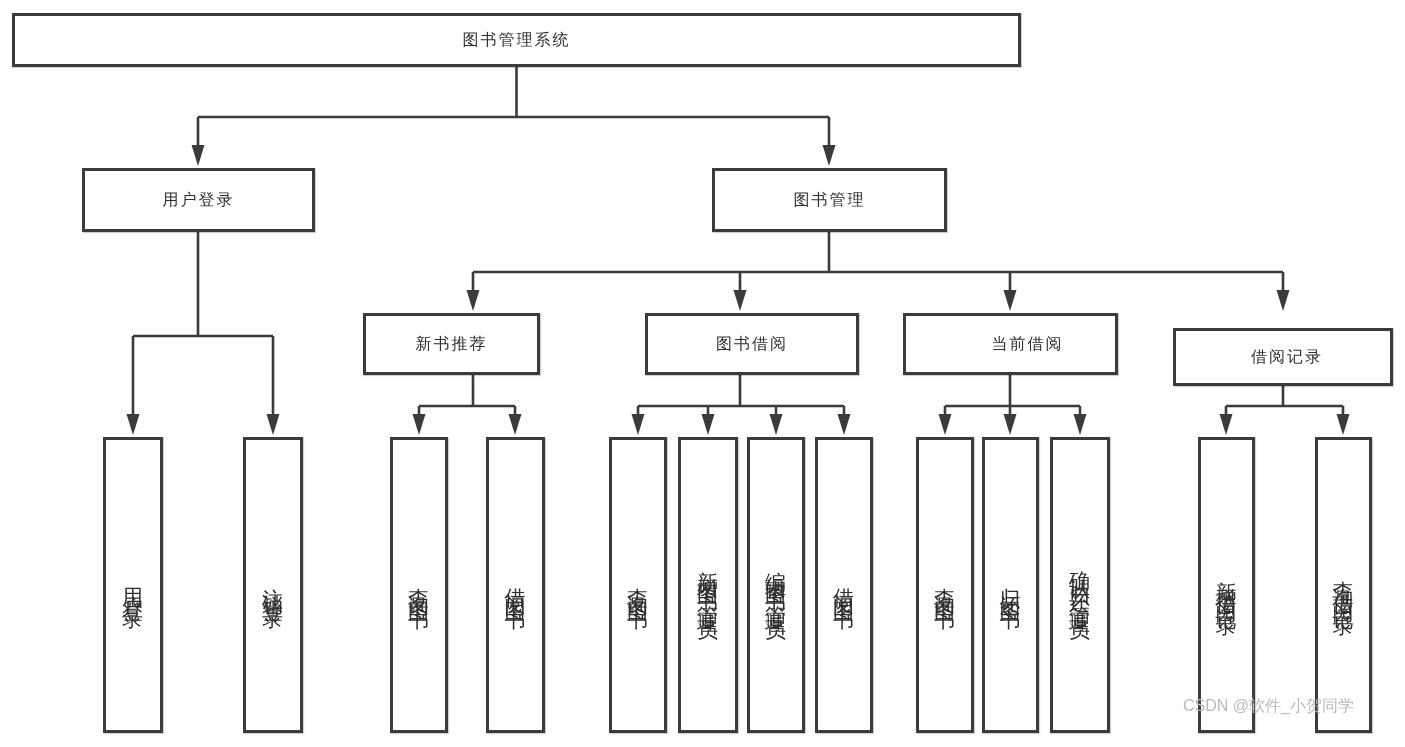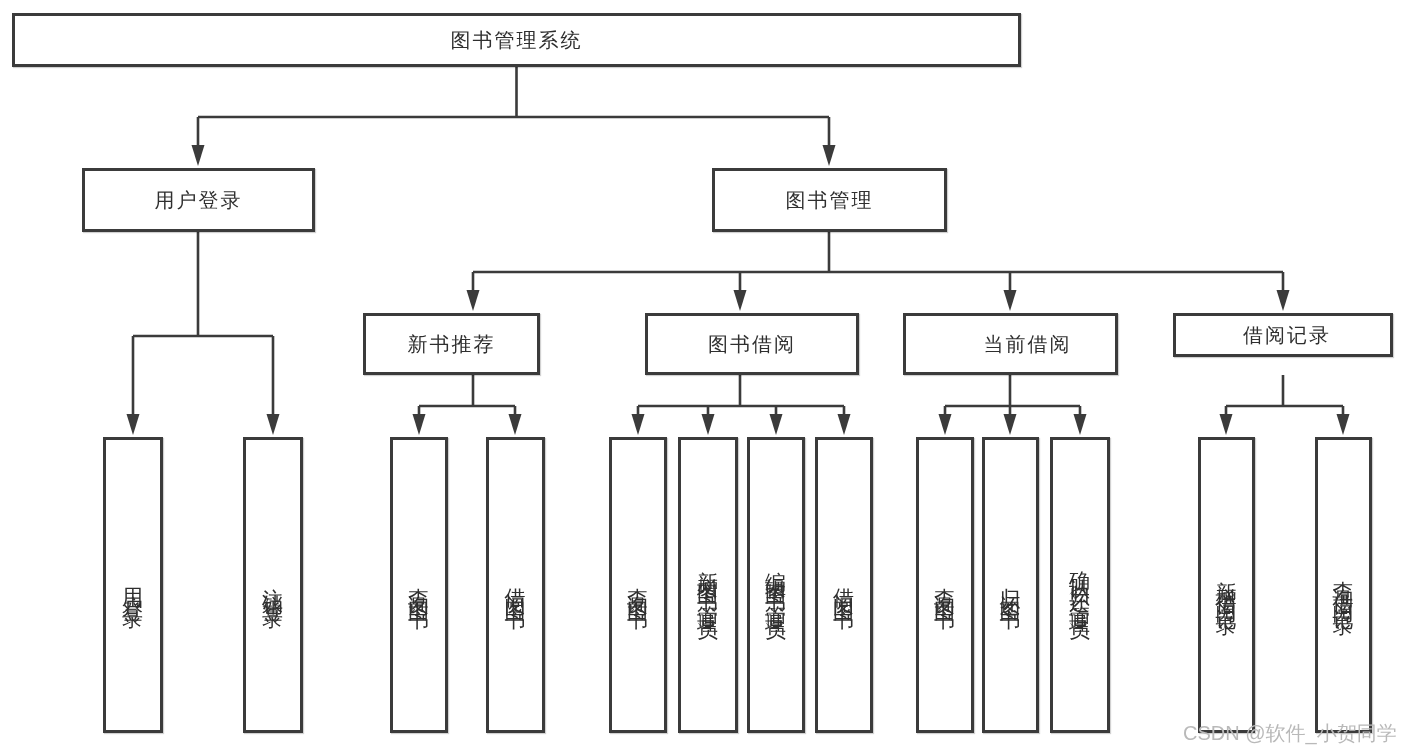--- a/index.html
+++ b/index.html
@@ -26,42 +26,42 @@
     box-sizing: border-box;
     background: #ffffff;
     border: 3px solid #3b3b3b;
     box-shadow: 1px 1px 1px rgba(0,0,0,0.18);
     display: flex;
     align-items: center;
     justify-content: center;
     z-index: 2;
   }
   .hnode .lbl {
-    font-size: 20px;
+    font-size: 16px;
     letter-spacing: 2px;
     color: #2f2f2f;
     white-space: nowrap;
   }
   .vnode {
     top: 437px;
     height: 296px;
   }
   .vnode .vlbl {
     writing-mode: vertical-rl;
     font-size: 21px;
     letter-spacing: 7px;
     color: #2f2f2f;
     line-height: 1;
   }
   .watermark {
     position: absolute;
     left: 1183px;
-    top: 720px;
+    top: 696px;
     z-index: 5;
-    font-size: 20px;
+    font-size: 16px;
     color: #b9b9b9;
     white-space: nowrap;
   }
 </style>
 </head>
 <body>
 
 <div class="stage">
 
   <svg class="wires" width="1405" height="747" viewBox="0 0 1405 747" fill="none" stroke="#3b3b3b" stroke-width="2.6">
@@ -127,21 +127,21 @@
 
   <div class="node hnode" style="left:363px; top:313px; width:177px; height:62px;">
     <span class="lbl">新书推荐</span>
   </div>
   <div class="node hnode" style="left:633px; top:313px; width:214px; height:62px;margin-left:12px;">
     <span class="lbl">图书借阅</span>
   </div>
   <div class="node hnode" style="left:903px; top:313px; width:215px; height:62px;padding-left:34px;">
     <span class="lbl">当前借阅</span>
   </div>
-  <div class="node hnode" style="left:1173px; top:313px; width:220px; height:44px;padding-left:8px;">
+  <div class="node hnode" style="left:1173px; top:328px; width:220px; height:58px;padding-left:8px;">
     <span class="lbl">借阅记录</span>
   </div>
 
   <div class="node vnode" style="left:103px; width:60px;">
     <span class="vlbl">用户登录</span>
   </div>
   <div class="node vnode" style="left:243px; width:60px;">
     <span class="vlbl">注销登录</span>
   </div>
 

